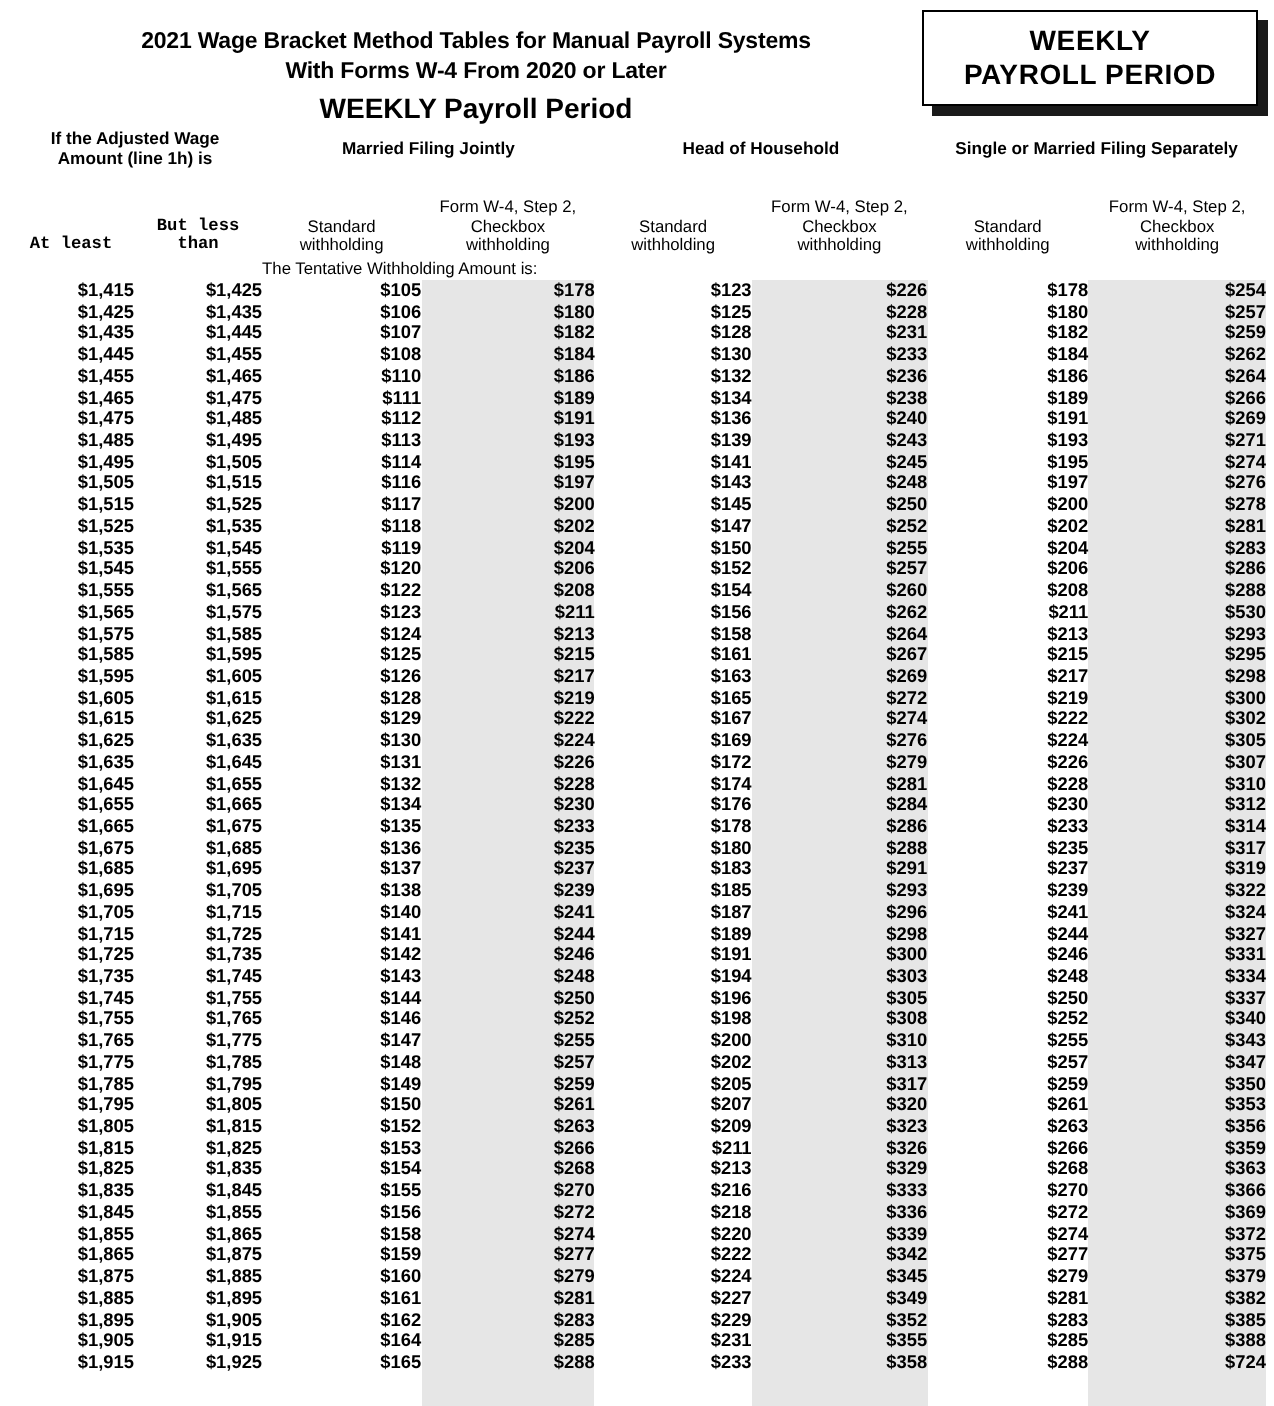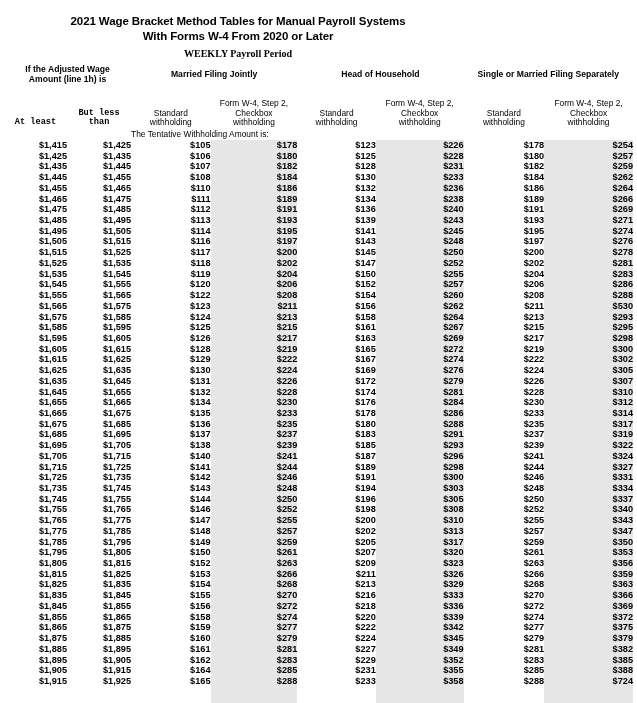--- a/index.html
+++ b/index.html
@@ -29,25 +29,24 @@
     text-align: center;
   }
   #title-text .line1,
   #title-text .line2 {
     font-size: 11.5px;
     font-weight: bold;
     line-height: 15px;
     letter-spacing: -0.1px;
   }
   #title-text .line3 {
-    font-size: 10px;
+    font-size: 14px;
     font-weight: bold;
     line-height: 14px;
     margin-top: 3px;
-    font-family: Liberation Serif, serif;
   }
 
   
   #period-badge-wrap {
     position: absolute;
     left: 461px;
     top: 5px;
     width: 168px;
     height: 48px;
   }
@@ -156,20 +155,27 @@
 </head>
 <body>
 
 <div id="title-area">
   <div id="title-text">
     <div class="line1">2021 Wage Bracket Method Tables for Manual Payroll Systems</div>
     <div class="line2">With Forms W-4 From 2020 or Later</div>
     <div class="line3">WEEKLY Payroll Period</div>
   </div>
 
+  <div id="period-badge-wrap">
+    <div id="period-badge-shadow"></div>
+    <div id="period-badge">
+      <div class="pl">WEEKLY</div>
+      <div class="pl">PAYROLL PERIOD</div>
+    </div>
+  </div>
 </div>
 
 <table id="wage-table">
   <colgroup>
     <col style="width:61px">
       <col style="width:62px">
     <col style="width:77px">
       <col style="width:84px">
     <col style="width:76px">
       <col style="width:85px">

